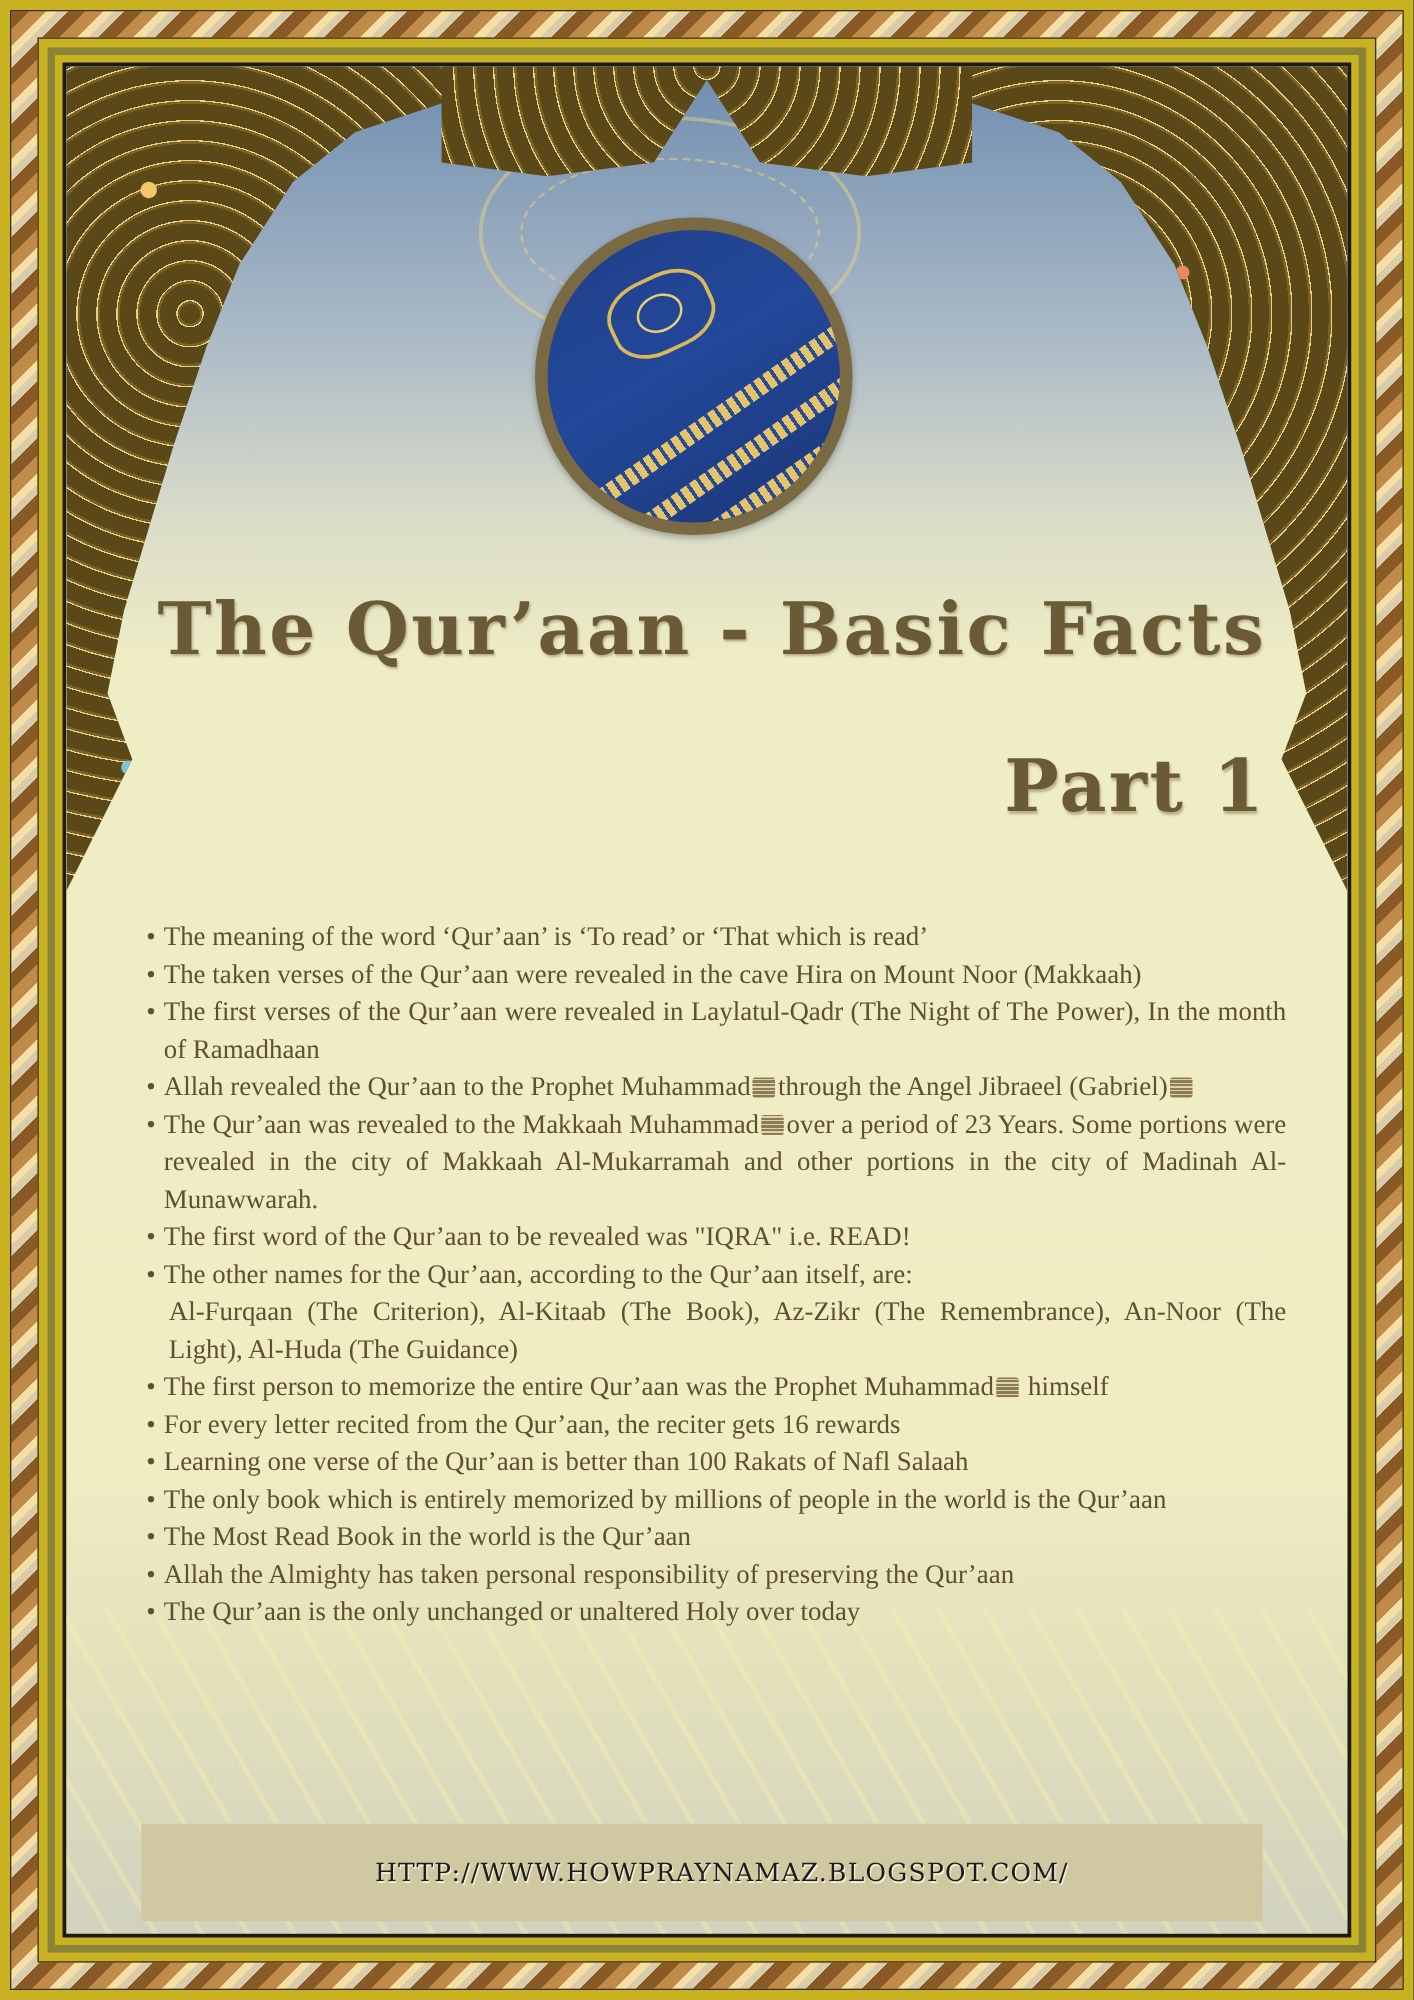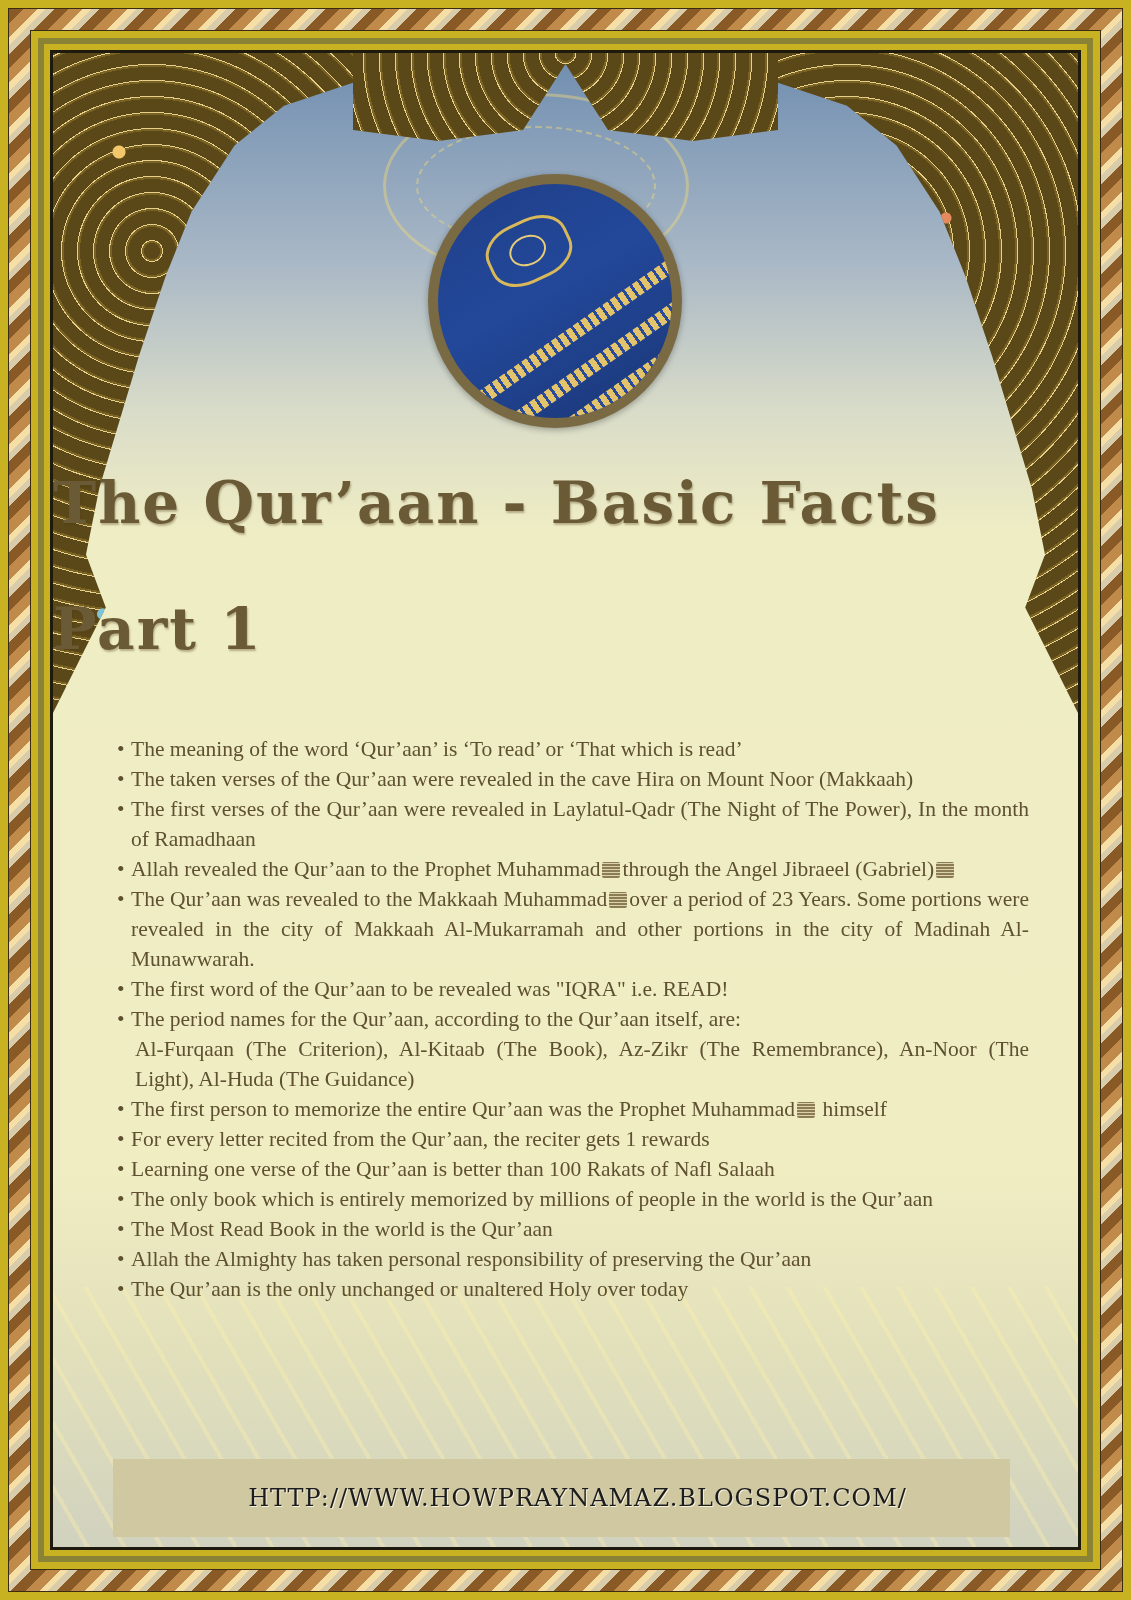--- a/index.html
+++ b/index.html
@@ -48,38 +48,38 @@
   
   .medallion { position:absolute; left:375px; top:121px; width:254px; height:254px; border-radius:50%;
     background:#7a6a44; box-shadow:0 2px 6px rgba(0,0,0,0.3); }
   .medallion-inner { position:absolute; left:10px; top:10px; width:234px; height:234px; border-radius:50%; overflow:hidden;
     background: linear-gradient(150deg, #1f3f88 0%, #23489a 45%, #1a3676 100%); }
   .book-band { position:absolute; width:400px; height:14px; background:repeating-linear-gradient(90deg, #e3c46a 0 6px, #2a4a9a 6px 9px); transform-origin:0 0; }
   .book-ornament { position:absolute; left:48px; top:36px; width:80px; height:56px; border:3px solid #d9b85a; border-radius:40% 40% 40% 40%; transform:rotate(-25deg); }
   .book-ornament::before { content:""; position:absolute; left:20px; top:12px; width:34px; height:26px; border-radius:50%; border:2px solid #e8cc78; }
 
   
-  .title { position:absolute; left:53px; top:468px; width:949px; text-align:left; color:#6b5a36;
+  .title { position:absolute; left:64px; top:468px; width:949px; text-align:right; color:#6b5a36;
     font-family:"DejaVu Serif", serif; font-weight:bold; font-size:58px; line-height:70px; letter-spacing:2px;
     text-shadow: 1px 2px 2px rgba(80,60,20,0.35); }
   .subtitle { top:546px;margin-top:48px; }
 
   
   .facts { position:absolute; left:99px; top:716px; width:912px; margin:18px; padding:0; list-style:none;
     color:#5e5030; font-family:"Liberation Serif", serif; font-size:21.5px; line-height:30px; }
   .facts li { position:relative; padding-left:14px; text-align:justify; }
   .facts li::before { content:"•"; position:absolute; left:0; top:0; }
   .facts .sub { display:block; padding-left:4px; }
   .pbuh { display:inline-block; width:18px; height:16px; vertical-align:-2px; margin:0 2px;
     background:repeating-linear-gradient(0deg, #8c7c56 0 2px, #ddd3ab 2px 3px); border-radius:2px; }
 
   
   .url-banner { position:absolute; left:113px; top:1459px; width:897px; height:78px; background:#cfc8a0;
     display:flex; align-items:center; justify-content:center; }
-  .url-text { font-family:"DejaVu Serif", serif; font-size:24px; letter-spacing:1px; color:#1c1c1c;
+  .url-text { font-family:"DejaVu Serif", serif; font-size:20px; letter-spacing:1px; color:#1c1c1c;
     text-shadow:1px 1px 0 #f4f0dc;margin-left:32px; }
 </style>
 </head>
 <body>
 
 <div class="outer-frame">
   <div class="chain-band"></div>
   <div class="gold-stripe-1"></div>
   <div class="gold-stripe-2"></div>
   <div class="gold-stripe-3"></div>
@@ -105,23 +105,23 @@
 <div class="title">The Qur’aan - Basic Facts</div>
 <div class="title subtitle">Part 1</div>
 
 <ul class="facts">
   <li><span>The meaning of the word ‘Qur’aan’ is ‘To read’ or ‘That which is read’</span></li>
   <li><span>The taken verses of the Qur’aan were revealed in the cave Hira on Mount Noor (Makkaah)</span></li>
   <li><span>The first verses of the Qur’aan were revealed in Laylatul-Qadr (The Night of The Power), In the month of Ramadhaan</span></li>
   <li><span>Allah revealed the Qur’aan to the Prophet Muhammad</span><span class="pbuh"></span><span>through the Angel Jibraeel (Gabriel)</span><span class="pbuh"></span></li>
   <li><span>The Qur’aan was revealed to the Makkaah Muhammad</span><span class="pbuh"></span><span>over a period of 23 Years. Some portions were revealed in the city of Makkaah Al-Mukarramah and other portions in the city of Madinah Al-Munawwarah.</span></li>
   <li><span>The first word of the Qur’aan to be revealed was "IQRA" i.e. READ!</span></li>
-  <li><span>The period names for the Qur’aan, according to the Qur’aan itself, are:</span><span class="sub">Al-Furqaan (The Criterion), Al-Kitaab (The Book), Az-Zikr (The Remembrance), An-Noor (The Light), Al-Huda (The Guidance)</span></li>
+  <li><span>The other names for the Qur’aan, according to the Qur’aan itself, are:</span><span class="sub">Al-Furqaan (The Criterion), Al-Kitaab (The Book), Az-Zikr (The Remembrance), An-Noor (The Light), Al-Huda (The Guidance)</span></li>
   <li><span>The first person to memorize the entire Qur’aan was the Prophet Muhammad</span><span class="pbuh"></span> <span>himself</span></li>
-  <li><span>For every letter recited from the Qur’aan, the reciter gets 1 rewards</span></li>
+  <li><span>For every letter recited from the Qur’aan, the reciter gets 16 rewards</span></li>
   <li><span>Learning one verse of the Qur’aan is better than 100 Rakats of Nafl Salaah</span></li>
   <li><span>The only book which is entirely memorized by millions of people in the world is the Qur’aan</span></li>
   <li><span>The Most Read Book in the world is the Qur’aan</span></li>
   <li><span>Allah the Almighty has taken personal responsibility of preserving the Qur’aan</span></li>
   <li><span>The Qur’aan is the only unchanged or unaltered Holy over today</span></li>
 </ul>
 
 <div class="url-banner">
   <span class="url-text">HTTP://WWW.HOWPRAYNAMAZ.BLOGSPOT.COM/</span>
 </div>

